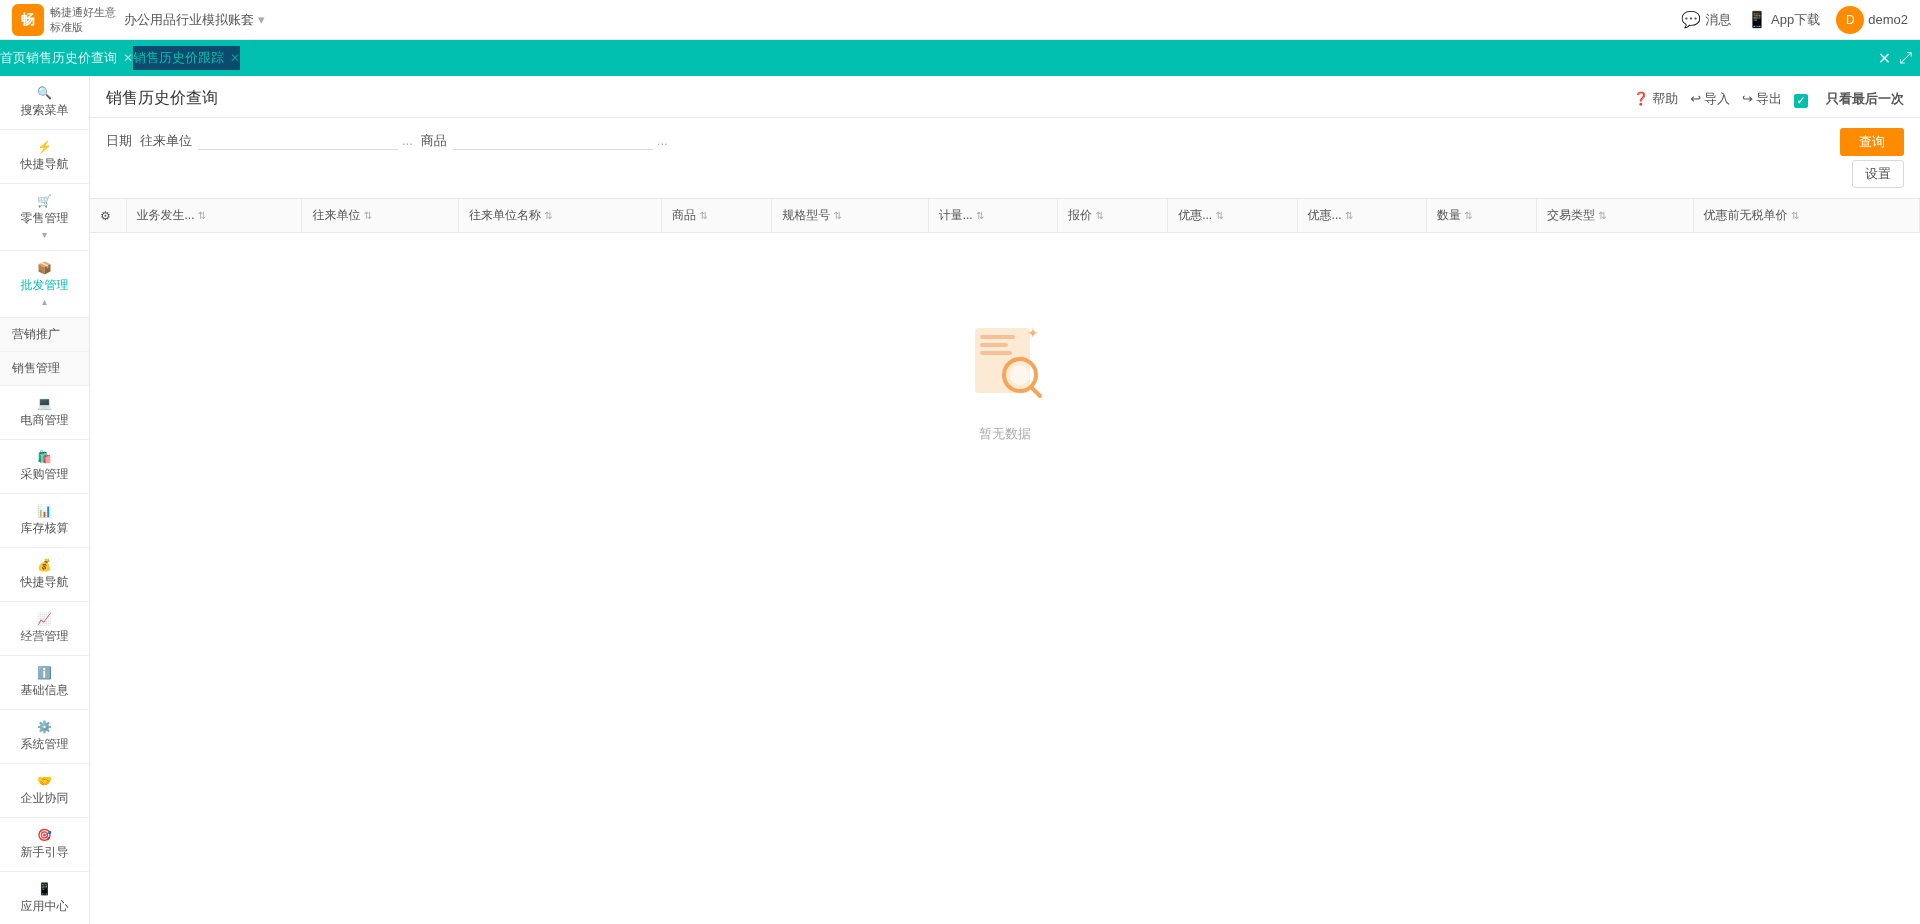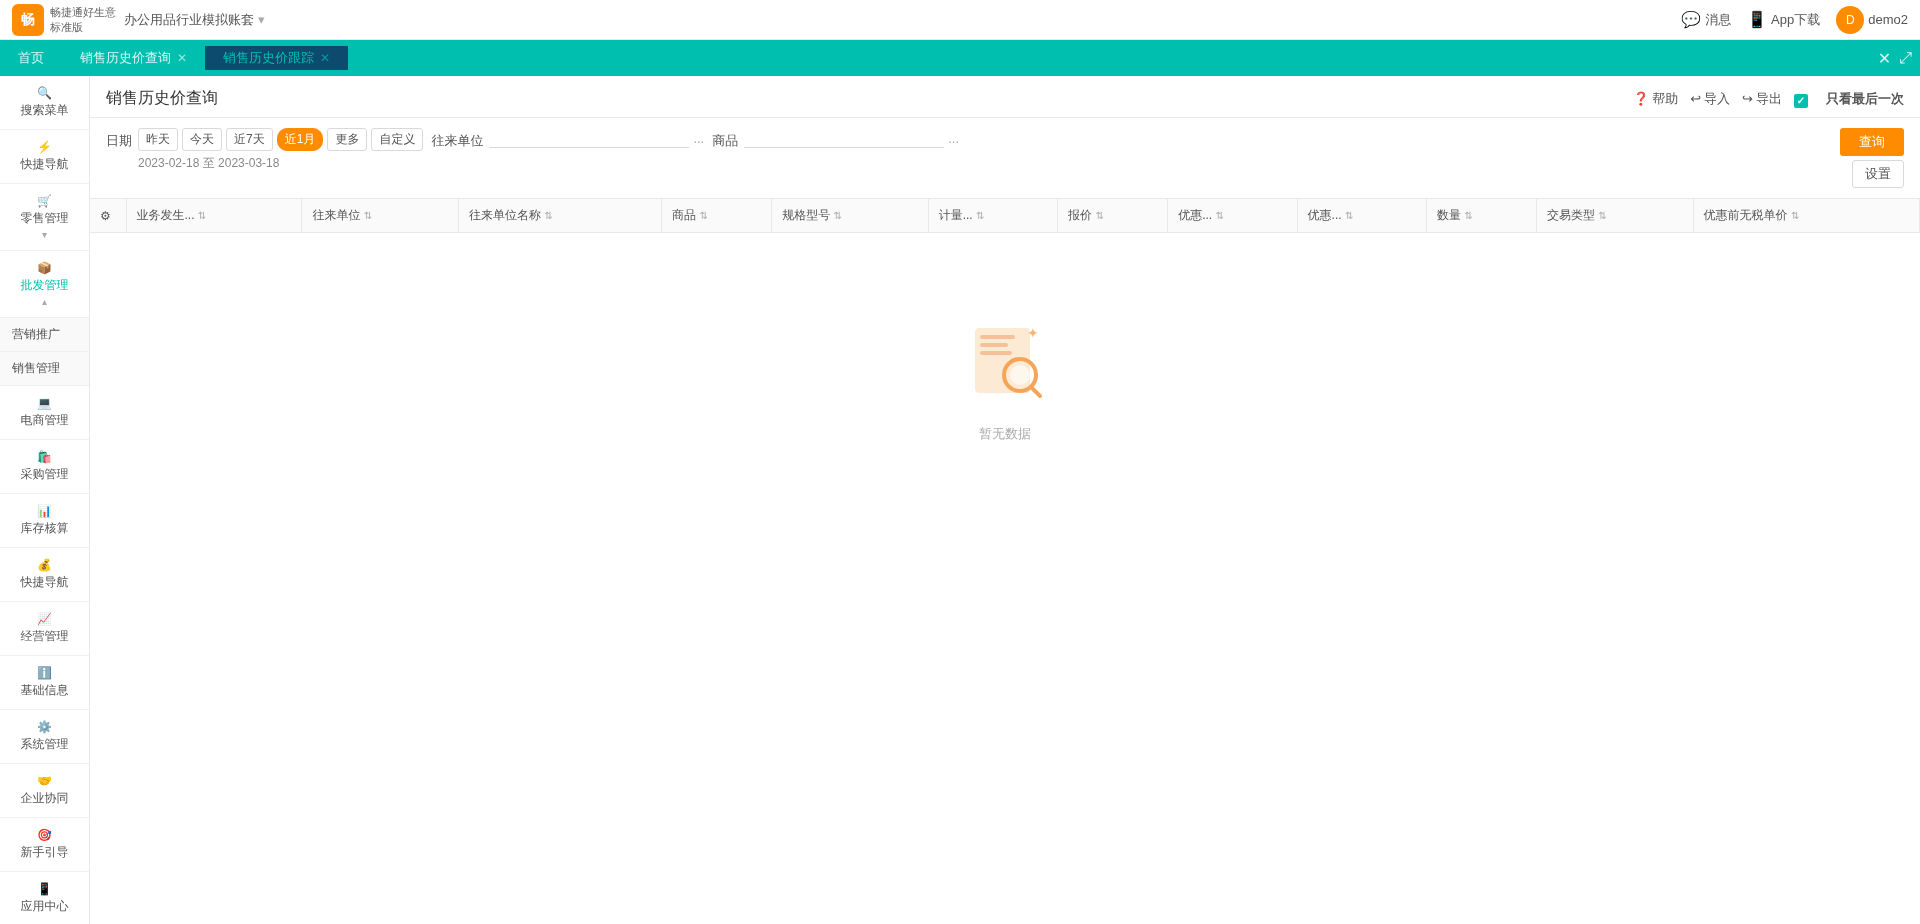--- a/index.html
+++ b/index.html
@@ -33,21 +33,21 @@
       background: #00bfaf;
       display: flex;
       align-items: center;
       padding: 0 0;
       gap: 0;
     }
     .tab-item {
       height: 24px;
       display: flex;
       align-items: center;
-      padding: 0 18px;
+      padding: 0 0;
       font-size: 13px;
       cursor: pointer;
       color: rgba(255,255,255,0.85);
       gap: 6px;
       white-space: nowrap;
     }
     .tab-item.home { background: transparent; }
     .tab-item.active { background: #0c4a6e; color: #00bfaf; border-radius: 0; }
     .tab-item .close-btn { font-size: 12px; cursor: pointer; opacity: 0.7; }
     .tab-bar-right { margin-left: auto; display: flex; align-items: center; gap: 8px; padding-right: 8px; }
@@ -113,21 +113,21 @@
     .filter-area {
       background: #fff;
       padding: 10px 16px;
       border-bottom: 1px solid #e8e8e8;
       display: flex;
       align-items: flex-start;
       gap: 16px;
       flex-wrap: wrap;
     }
     .filter-row { display: flex; align-items: flex-start; gap: 8px; flex-wrap: wrap; flex: 1; }
-    .filter-group { display: flex; align-items: flex-start; gap: 6px; }
+    .filter-group { display: flex; align-items: flex-end; gap: 6px; }
     .filter-label { font-size: 13px; color: #555; white-space: nowrap; padding-top: 4px; }
     .date-filter { display: flex; flex-direction: column; gap: 4px; }
     .date-btns { display: flex; gap: 4px; align-items: center; }
     .date-btn {
       padding: 2px 7px;
       border: 1px solid #d9d9d9;
       border-radius: 3px;
       font-size: 12px;
       cursor: pointer;
       background: #fff;
@@ -321,31 +321,20 @@
           <span>只看最后一次</span>
         </label>
       </div>
     </div>
 
     <div class="filter-area">
       <div class="filter-row">
 
         <div class="filter-group">
           <span class="filter-label">日期</span>
-          <div class="date-filter">
-            <div class="date-btns">
-              <button class="date-btn">昨天</button>
-              <button class="date-btn">今天</button>
-              <button class="date-btn">近7天</button>
-              <button class="date-btn active">近1月</button>
-              <button class="date-btn">更多</button>
-              <button class="date-btn">自定义</button>
-            </div>
-            <div class="date-range">2023-02-18 至 2023-03-18</div>
-          </div>
         </div>
 
         <div class="filter-group">
           <span class="filter-label">往来单位</span>
           <div class="filter-input-group">
             <input class="filter-input" type="text" style="">
             <span class="filter-dots">...</span>
           </div>
         </div>
 

